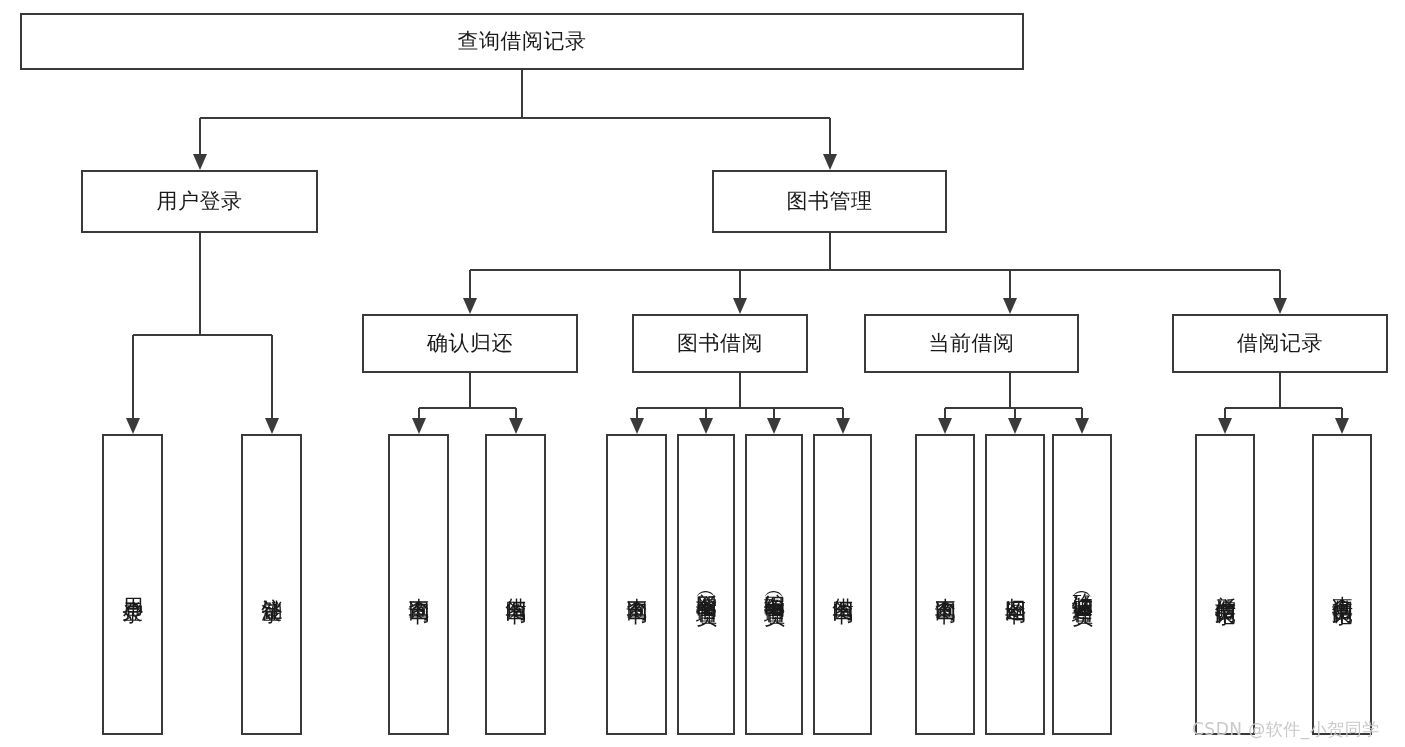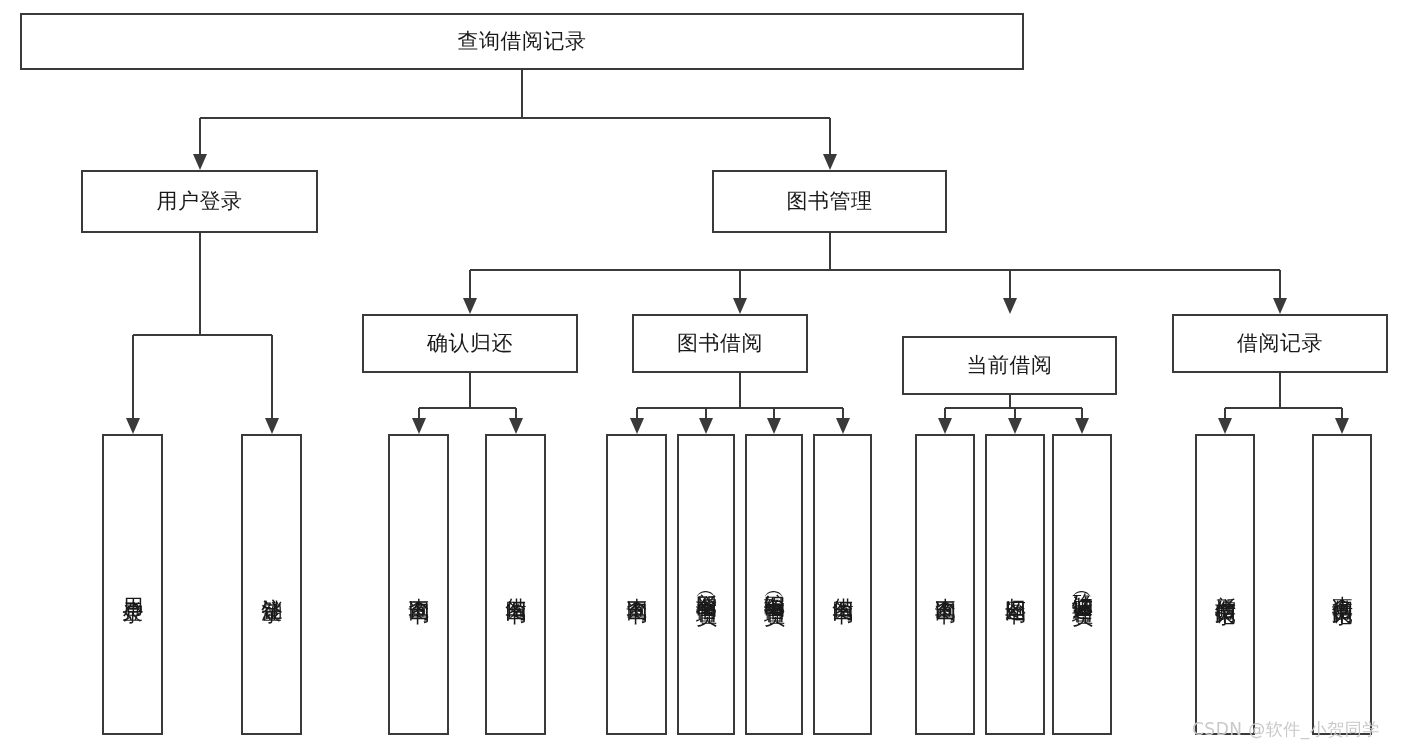--- a/index.html
+++ b/index.html
@@ -135,21 +135,21 @@
       </div>
       <div class="node horiz" style="left: 712px; top: 170px; width: 235px; height: 63px;">
         <span class="label">图书管理</span>
       </div>
       <div class="node horiz" style="left: 362px; top: 314px; width: 216px; height: 59px;">
         <span class="label">确认归还</span>
       </div>
       <div class="node horiz" style="left: 632px; top: 314px; width: 176px; height: 59px;">
         <span class="label">图书借阅</span>
       </div>
-      <div class="node horiz" style="left: 902px; top: 314px; width: 215px; height: 59px; margin-top: 22px;">
+      <div class="node horiz" style="left: 864px; top: 314px; width: 215px; height: 59px;">
         <span class="label">当前借阅</span>
       </div>
       <div class="node horiz" style="left: 1172px; top: 314px; width: 216px; height: 59px;">
         <span class="label">借阅记录</span>
       </div>
       <div class="node vert" style="left: 102px; top: 434px; width: 61px; height: 301px;">
         <span class="label">用户登录</span>
       </div>
       <div class="node vert" style="left: 241px; top: 434px; width: 61px; height: 301px;">
         <span class="label">注销登录</span>

